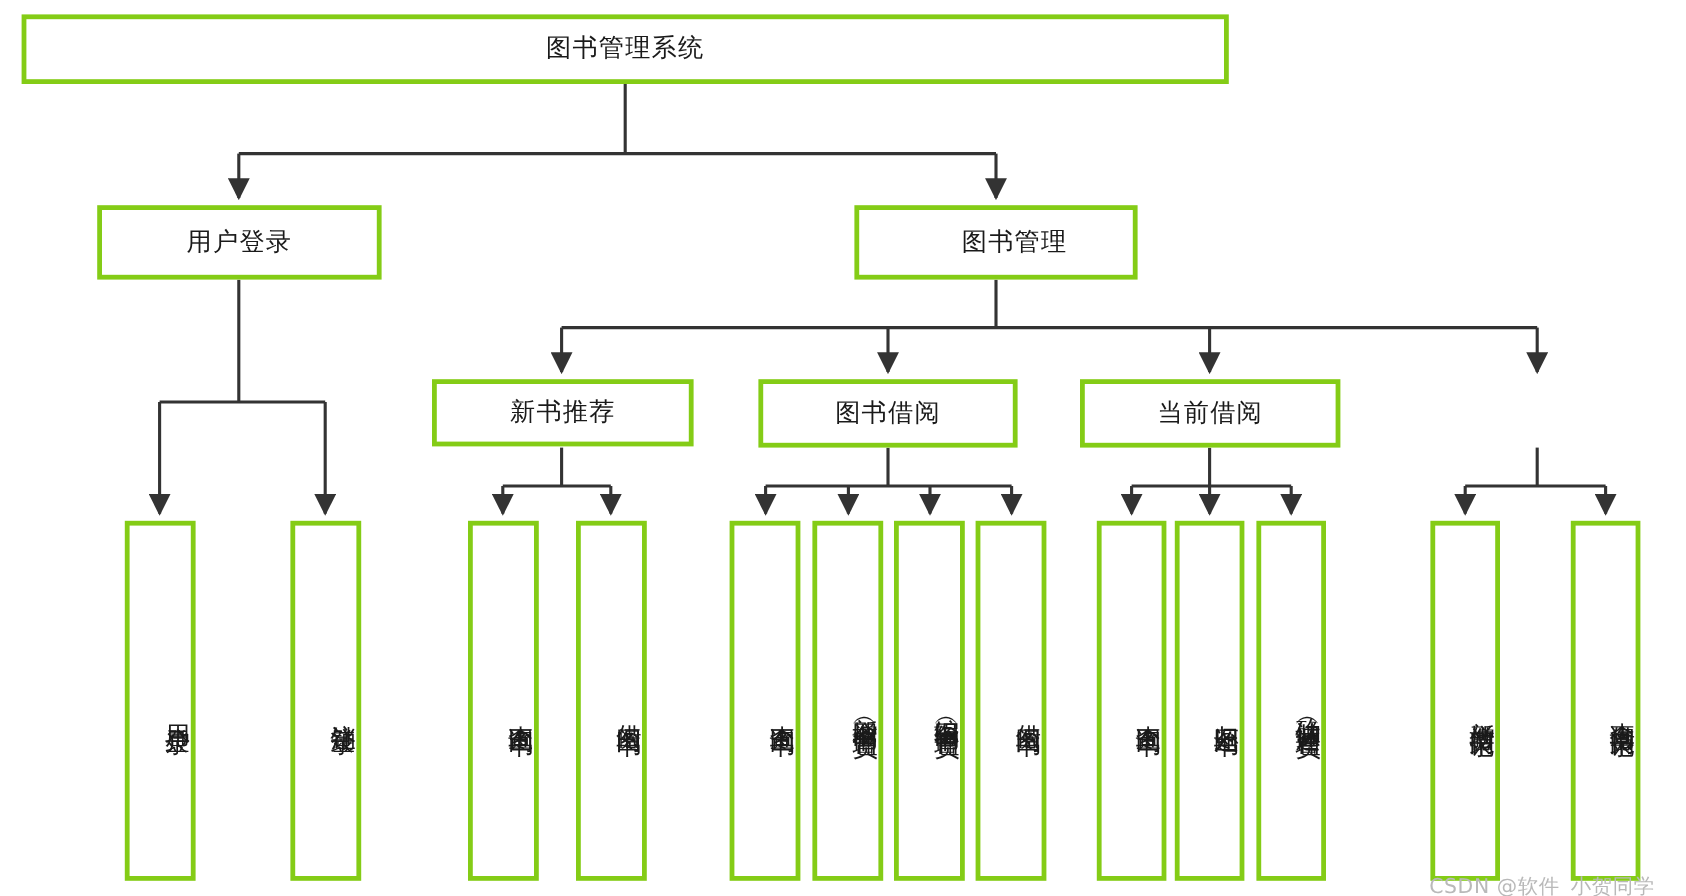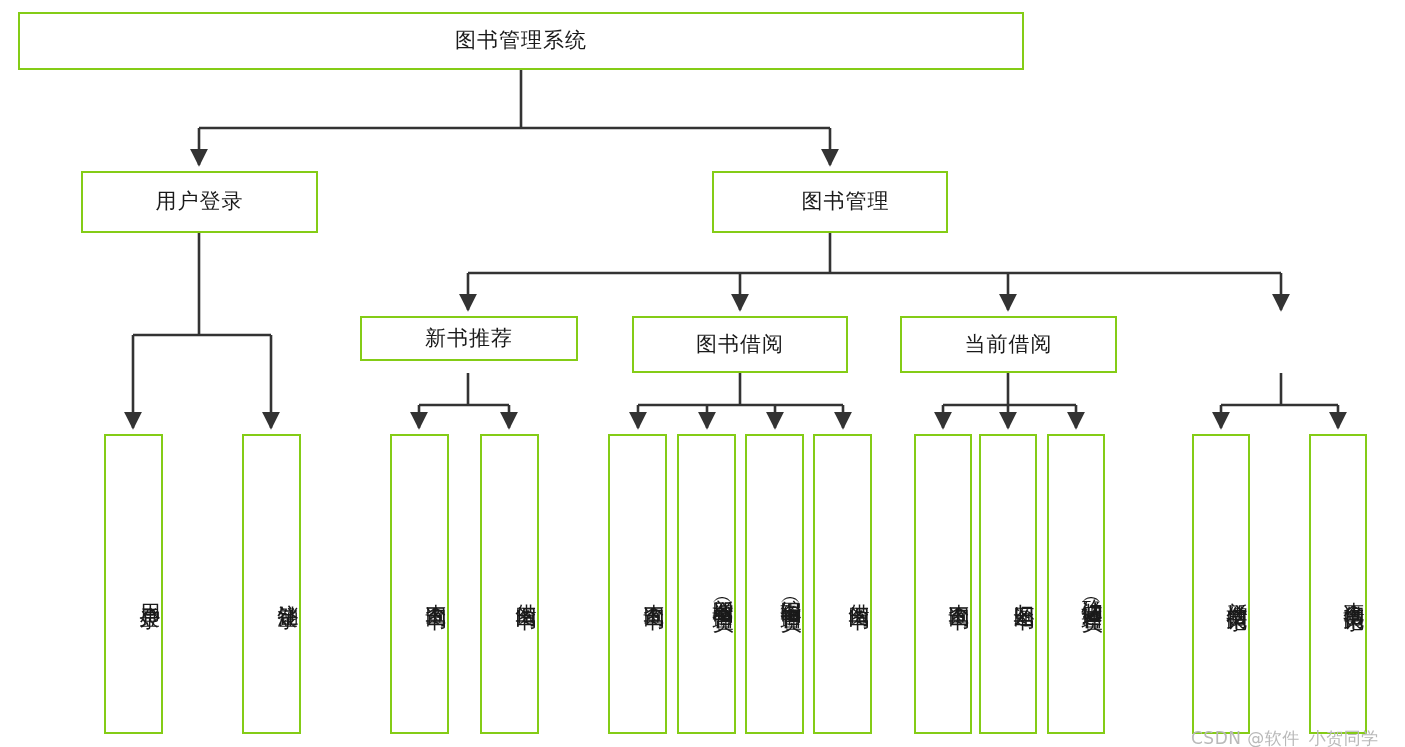--- a/index.html
+++ b/index.html
@@ -23,21 +23,21 @@
     left: 0;
     top: 0;
     width: 1405px;
     height: 747px;
     pointer-events: none;
   }
   .node {
     position: absolute;
     box-sizing: border-box;
     background: #ffffff;
-    border: 2px solid #84cc16;
+    border: 4px solid #84cc16;
     display: flex;
     align-items: center;
     justify-content: center;
     color: #1a1a1a;
     text-align: center;
     line-height: 1.12;
   }
   .node.horiz {
     font-size: 21px;
     letter-spacing: 1px;
@@ -127,21 +127,21 @@
     <span class="label">图书管理系统</span>
   </div>
 
   <div class="node horiz" style="left:81px; top:171px; width:237px; height:62px;">
     <span class="label">用户登录</span>
   </div>
   <div class="node horiz" style="left:712px; top:171px; width:236px; height:62px;padding-left:31px;">
     <span class="label">图书管理</span>
   </div>
 
-  <div class="node horiz" style="left:360px; top:316px; width:218px; height:45px;">
+  <div class="node horiz" style="left:360px; top:316px; width:218px; height:56px;">
     <span class="label">新书推荐</span>
   </div>
   <div class="node horiz" style="left:900px; top:316px; width:217px; height:57px;">
     <span class="label">当前借阅</span>
   </div>
   <div class="node horiz" style="left:632px; top:316px; width:216px; height:57px;">
     <span class="label">图书借阅</span>
   </div>
 
   <div class="node vert" style="left:104px; top:434px; width:59px; height:300px;">

